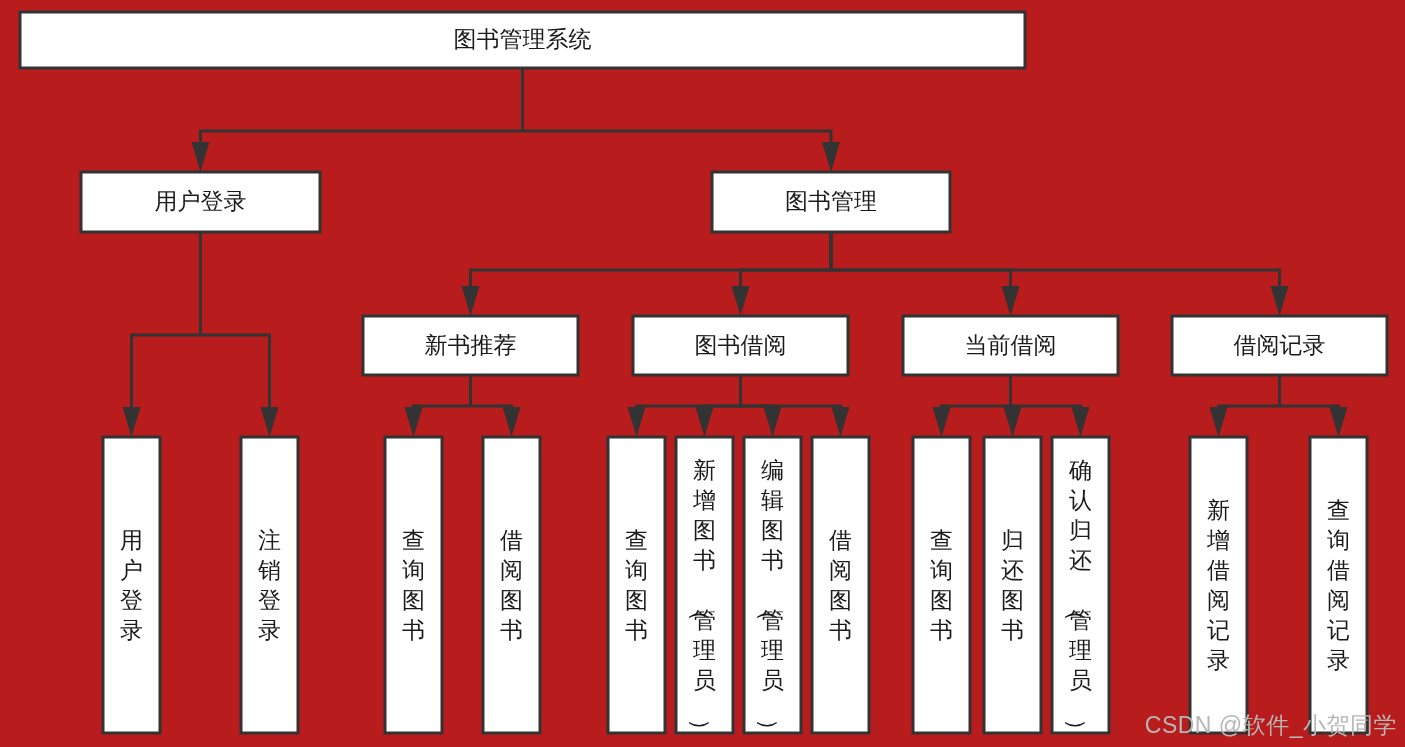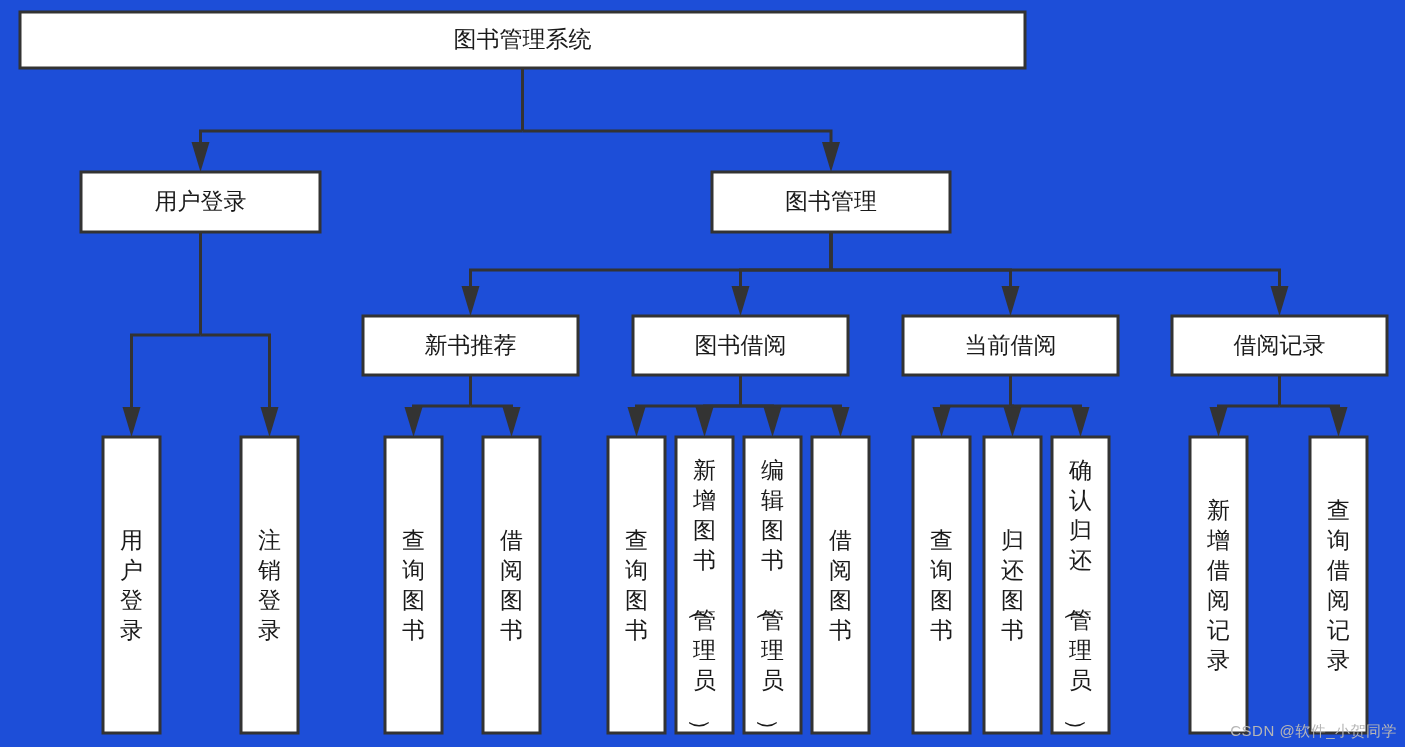--- a/index.html
+++ b/index.html
@@ -11,21 +11,21 @@
   body {
     width: 1405px;
     height: 747px;
     font-family: "Liberation Sans", "DejaVu Sans", sans-serif;
     overflow: hidden;
   }
   #diagram-root {
     position: relative;
     width: 1405px;
     height: 747px;
-    background: #1d4ed8;
+    background: #b91c1c;
   }
   svg.diagram-canvas {
     position: absolute;
     left: 0;
     top: 0;
     width: 1405px;
     height: 747px;
     display: block;
   }
   .node-box {
@@ -53,21 +53,21 @@
   }
   .arrow-head {
     fill: #333333;
     stroke: none;
   }
   .watermark-text {
     position: absolute;
     right: 8px;
     bottom: 6px;
     font-family: "Liberation Sans", "DejaVu Sans", sans-serif;
-    font-size: 15px;
+    font-size: 23px;
     color: #b6b6b6;
     white-space: nowrap;
     letter-spacing: 0.5px;
     pointer-events: none;
   }
 </style>
 </head>
 <body>
 
 <div id="diagram-root">

